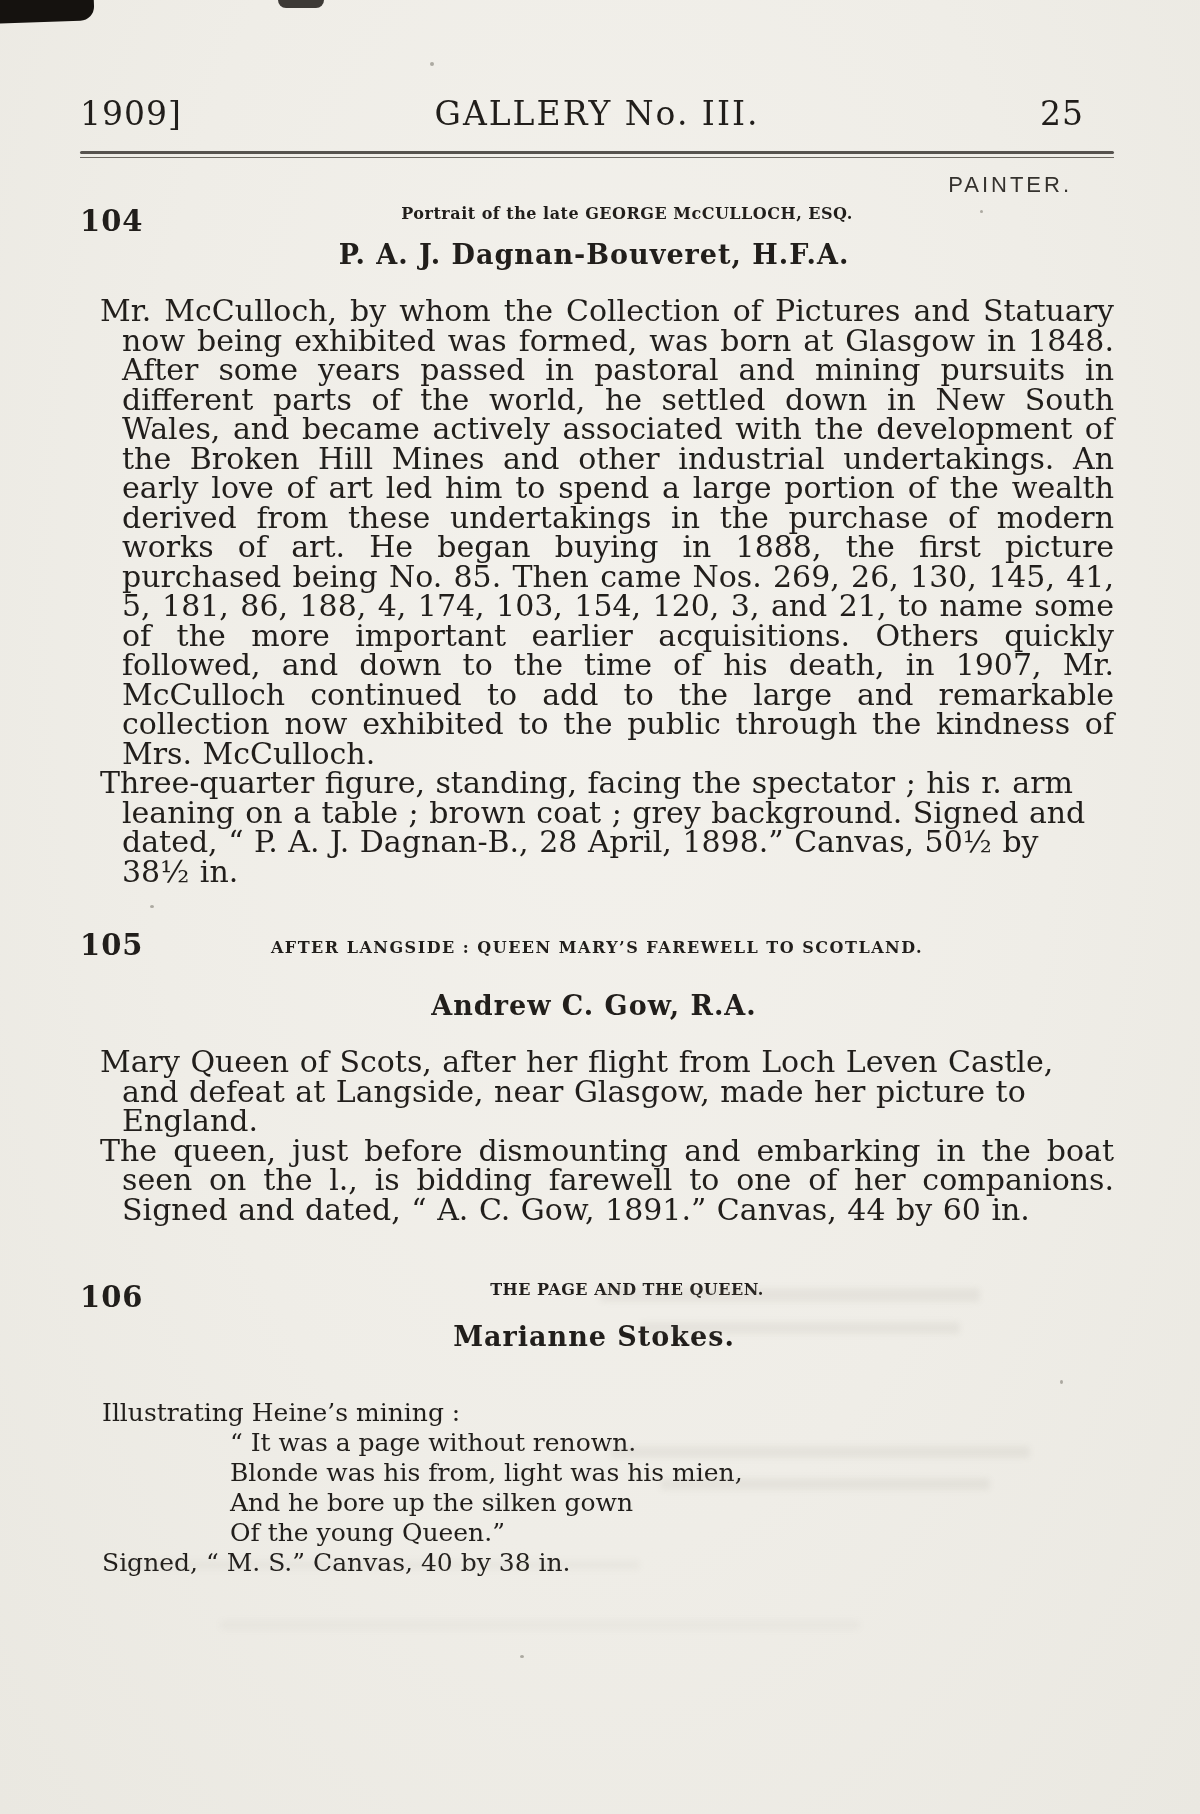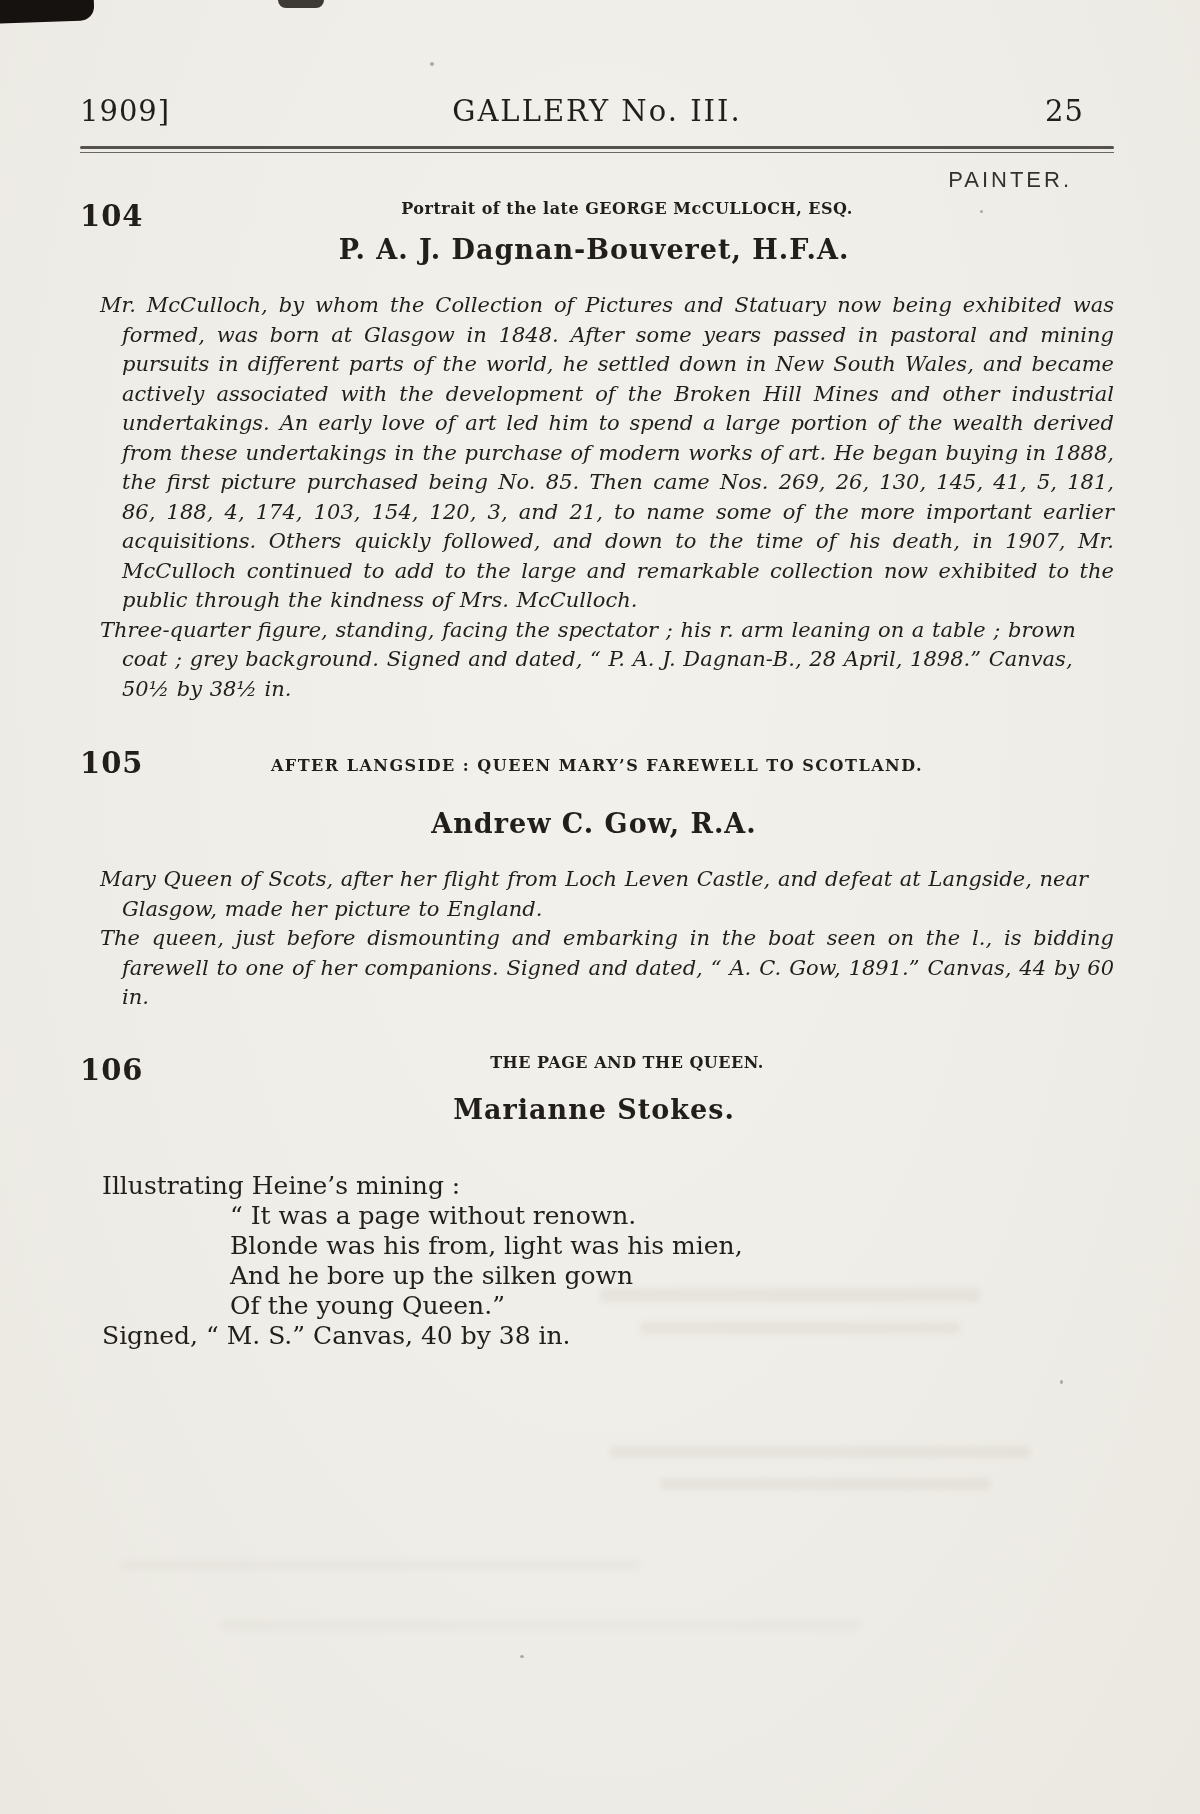--- a/index.html
+++ b/index.html
@@ -17,21 +17,21 @@
     position:relative;
     width:1034px;
     margin-left:80px;
     padding-top:94px;
   }
   
   .hdr{
     display:grid;
     grid-template-columns:1fr auto 1fr;
     align-items:baseline;
-    font-size:29px;
+    font-size:33px;
     letter-spacing:1px;
   }
   .hdr .yr{justify-self:start;}
   .hdr .ttl{justify-self:center;letter-spacing:2px;}
   .hdr .pg{justify-self:end;margin-right:30px;}
   .rule{margin-top:18px;}
   .rule .r1{height:3px;background:#3b3733;opacity:.85;border-radius:2px;}
   .rule .r2{height:1px;background:#4a463f;margin-top:3px;opacity:.8;}
   .painter{
     margin-top:14px;
@@ -65,31 +65,30 @@
     margin-top:16px;
     text-align:center;
     padding-right:6px;
     font-weight:700;
     font-size:27px;
     letter-spacing:1px;
   }
   .body-block{margin-top:26px;}
   p.para{
     margin:0;
-    font-size:21px;
+    font-size:30px;
     line-height:29.5px;
     padding-left:42px;
     text-indent:-22px;
     text-align:justify;
     word-spacing:1px;
-    font-style:italic;
   }
   p.para.nojust{text-align:left;}
   .e105{margin-top:42px;}
-  .e106{margin-top:40px;}
+  .e106{margin-top:56px;}
   .e105 .artist,.e106 .artist{margin-top:22px;}
   .legend{margin-top:46px;font-size:25px;line-height:30px;}
   .legend .intro{padding-left:22px;}
   .poem{margin-left:150px;}
   .poem div{line-height:30px;}
   .signature{padding-left:22px;margin-top:0;}
   
   .blob1{position:absolute;left:-6px;top:-8px;width:100px;height:30px;
     background:#15120f;border-radius:0 8px 14px 4px;transform:rotate(-2deg);}
   .blob2{position:absolute;left:278px;top:-4px;width:46px;height:12px;

